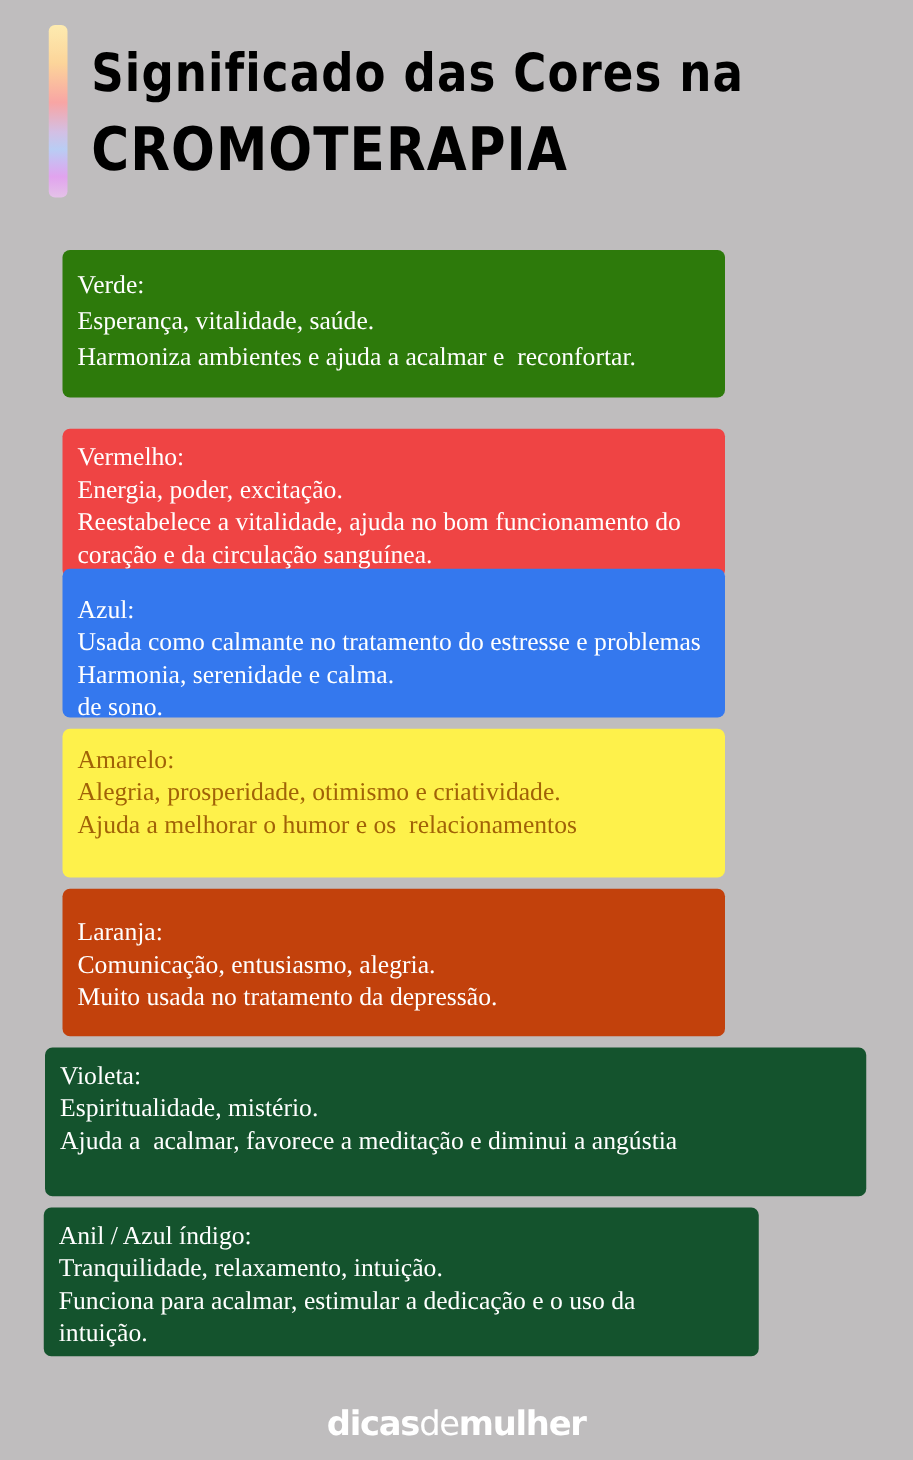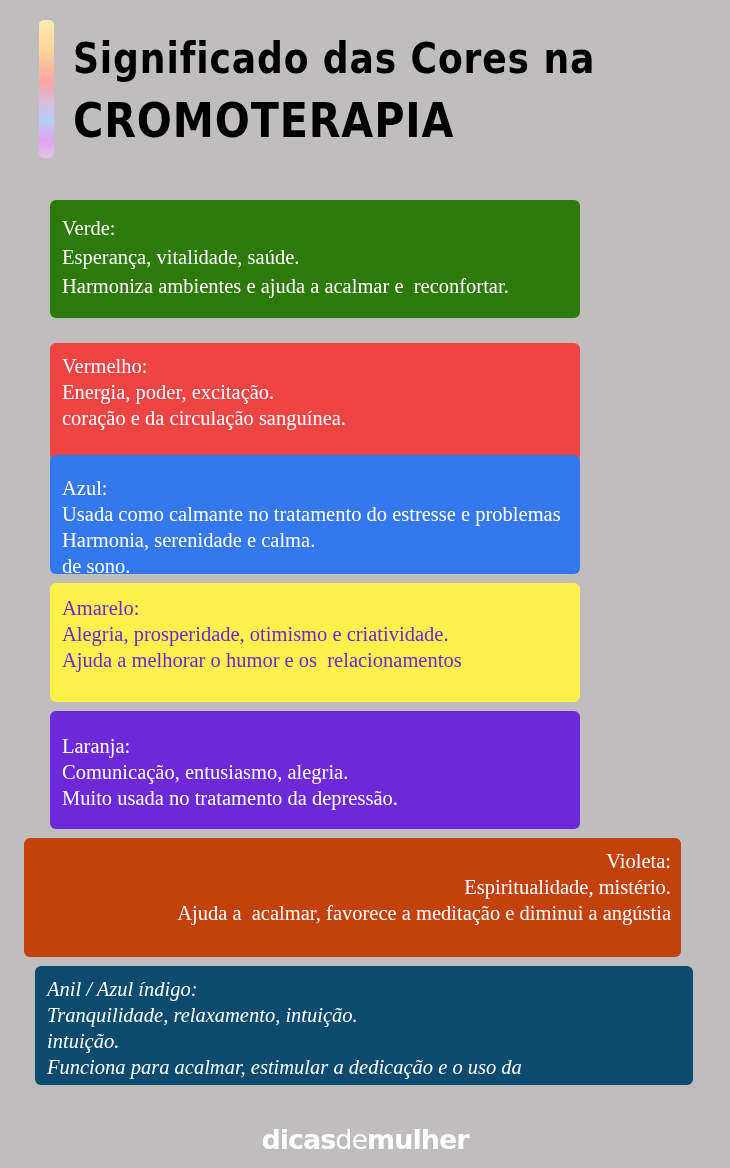--- a/index.html
+++ b/index.html
@@ -29,21 +29,21 @@
     border-radius: 6px;
     box-sizing: border-box;
     padding: 0 10px 0 12px;
     color: #ffffff;
     font-family: "Liberation Serif", "DejaVu Serif", serif;
     font-size: 20.5px;
     line-height: 26px;
     overflow: hidden;
   }
   .card .line { display: block; white-space: pre; }
-  .card.dark-text { color: #6d28d9; }
+  .card.dark-text { color: #a16207; }
   .footer {
     position: absolute; left: 0; top: 1124px; width: 730px;
     text-align: center; color: #ffffff;
     font-family: "DejaVu Sans", "Liberation Sans", sans-serif;
     font-size: 27px; letter-spacing: -1px;
   }
   .footer .b { font-weight: bold; margin-top: 28px; }
   .footer .t { font-weight: normal; text-align: right; }
 </style>
 </head>
@@ -58,50 +58,51 @@
 
 <div class="card" style="top:200px;height:118px;padding-top:14px;background:#2d7a0b;line-height:29px;">
   <span class="line">Verde:</span>
   <span class="line">Esperança, vitalidade, saúde.</span>
   <span class="line">Harmoniza ambientes e ajuda a acalmar e  reconfortar.</span>
 </div>
 
 <div class="card" style="top:327px;height:119px;padding-top:10px;background:#ef4444;margin-top:16px;">
   <span class="line">Vermelho:</span>
   <span class="line">Energia, poder, excitação.</span>
+  <span class="line">Reestabelece a vitalidade, ajuda no bom funcionamento do</span>
   <span class="line">coração e da circulação sanguínea.</span>
 </div>
 
 <div class="card" style="top:455px;height:119px;padding-top:20px;background:#3478ee;">
   <span class="line">Azul:</span>
   <span class="line">Usada como calmante no tratamento do estresse e problemas</span>
   <span class="line">Harmonia, serenidade e calma.</span>
   <span class="line">de sono.</span>
 </div>
 
 <div class="card dark-text" style="top:583px;height:119px;padding-top:12px;background:#fef14b;">
   <span class="line">Amarelo:</span>
   <span class="line">Alegria, prosperidade, otimismo e criatividade.</span>
   <span class="line">Ajuda a melhorar o humor e os  relacionamentos</span>
 </div>
 
-<div class="card" style="top:711px;height:118px;padding-top:22px;background:#6d28d9;">
+<div class="card" style="top:711px;height:118px;padding-top:22px;background:#c2410c;">
   <span class="line">Laranja:</span>
   <span class="line">Comunicação, entusiasmo, alegria.</span>
   <span class="line">Muito usada no tratamento da depressão.</span>
 </div>
 
-<div class="card" style="top:838px;left:24px;width:657px;height:119px;padding-top:10px;background:#c2410c;text-align:right;">
+<div class="card" style="top:838px;left:36px;width:657px;height:119px;padding-top:10px;background:#14532d;">
   <span class="line">Violeta:</span>
   <span class="line">Espiritualidade, mistério.</span>
   <span class="line">Ajuda a  acalmar, favorece a meditação e diminui a angústia</span>
 </div>
 
-<div class="card" style="top:966px;left:35px;width:658px;height:119px;padding-top:10px;background:#0c4a6e;font-style:italic;">
+<div class="card" style="top:966px;left:35px;width:572px;height:119px;padding-top:10px;background:#14532d;">
   <span class="line">Anil / Azul índigo:</span>
   <span class="line">Tranquilidade, relaxamento, intuição.</span>
+  <span class="line">Funciona para acalmar, estimular a dedicação e o uso da</span>
   <span class="line">intuição.</span>
-  <span class="line">Funciona para acalmar, estimular a dedicação e o uso da</span>
 </div>
 
 <div class="footer">
   <span class="b">dicas</span><span class="t">de</span><span class="b">mulher</span>
 </div>
 
 </body></html>

